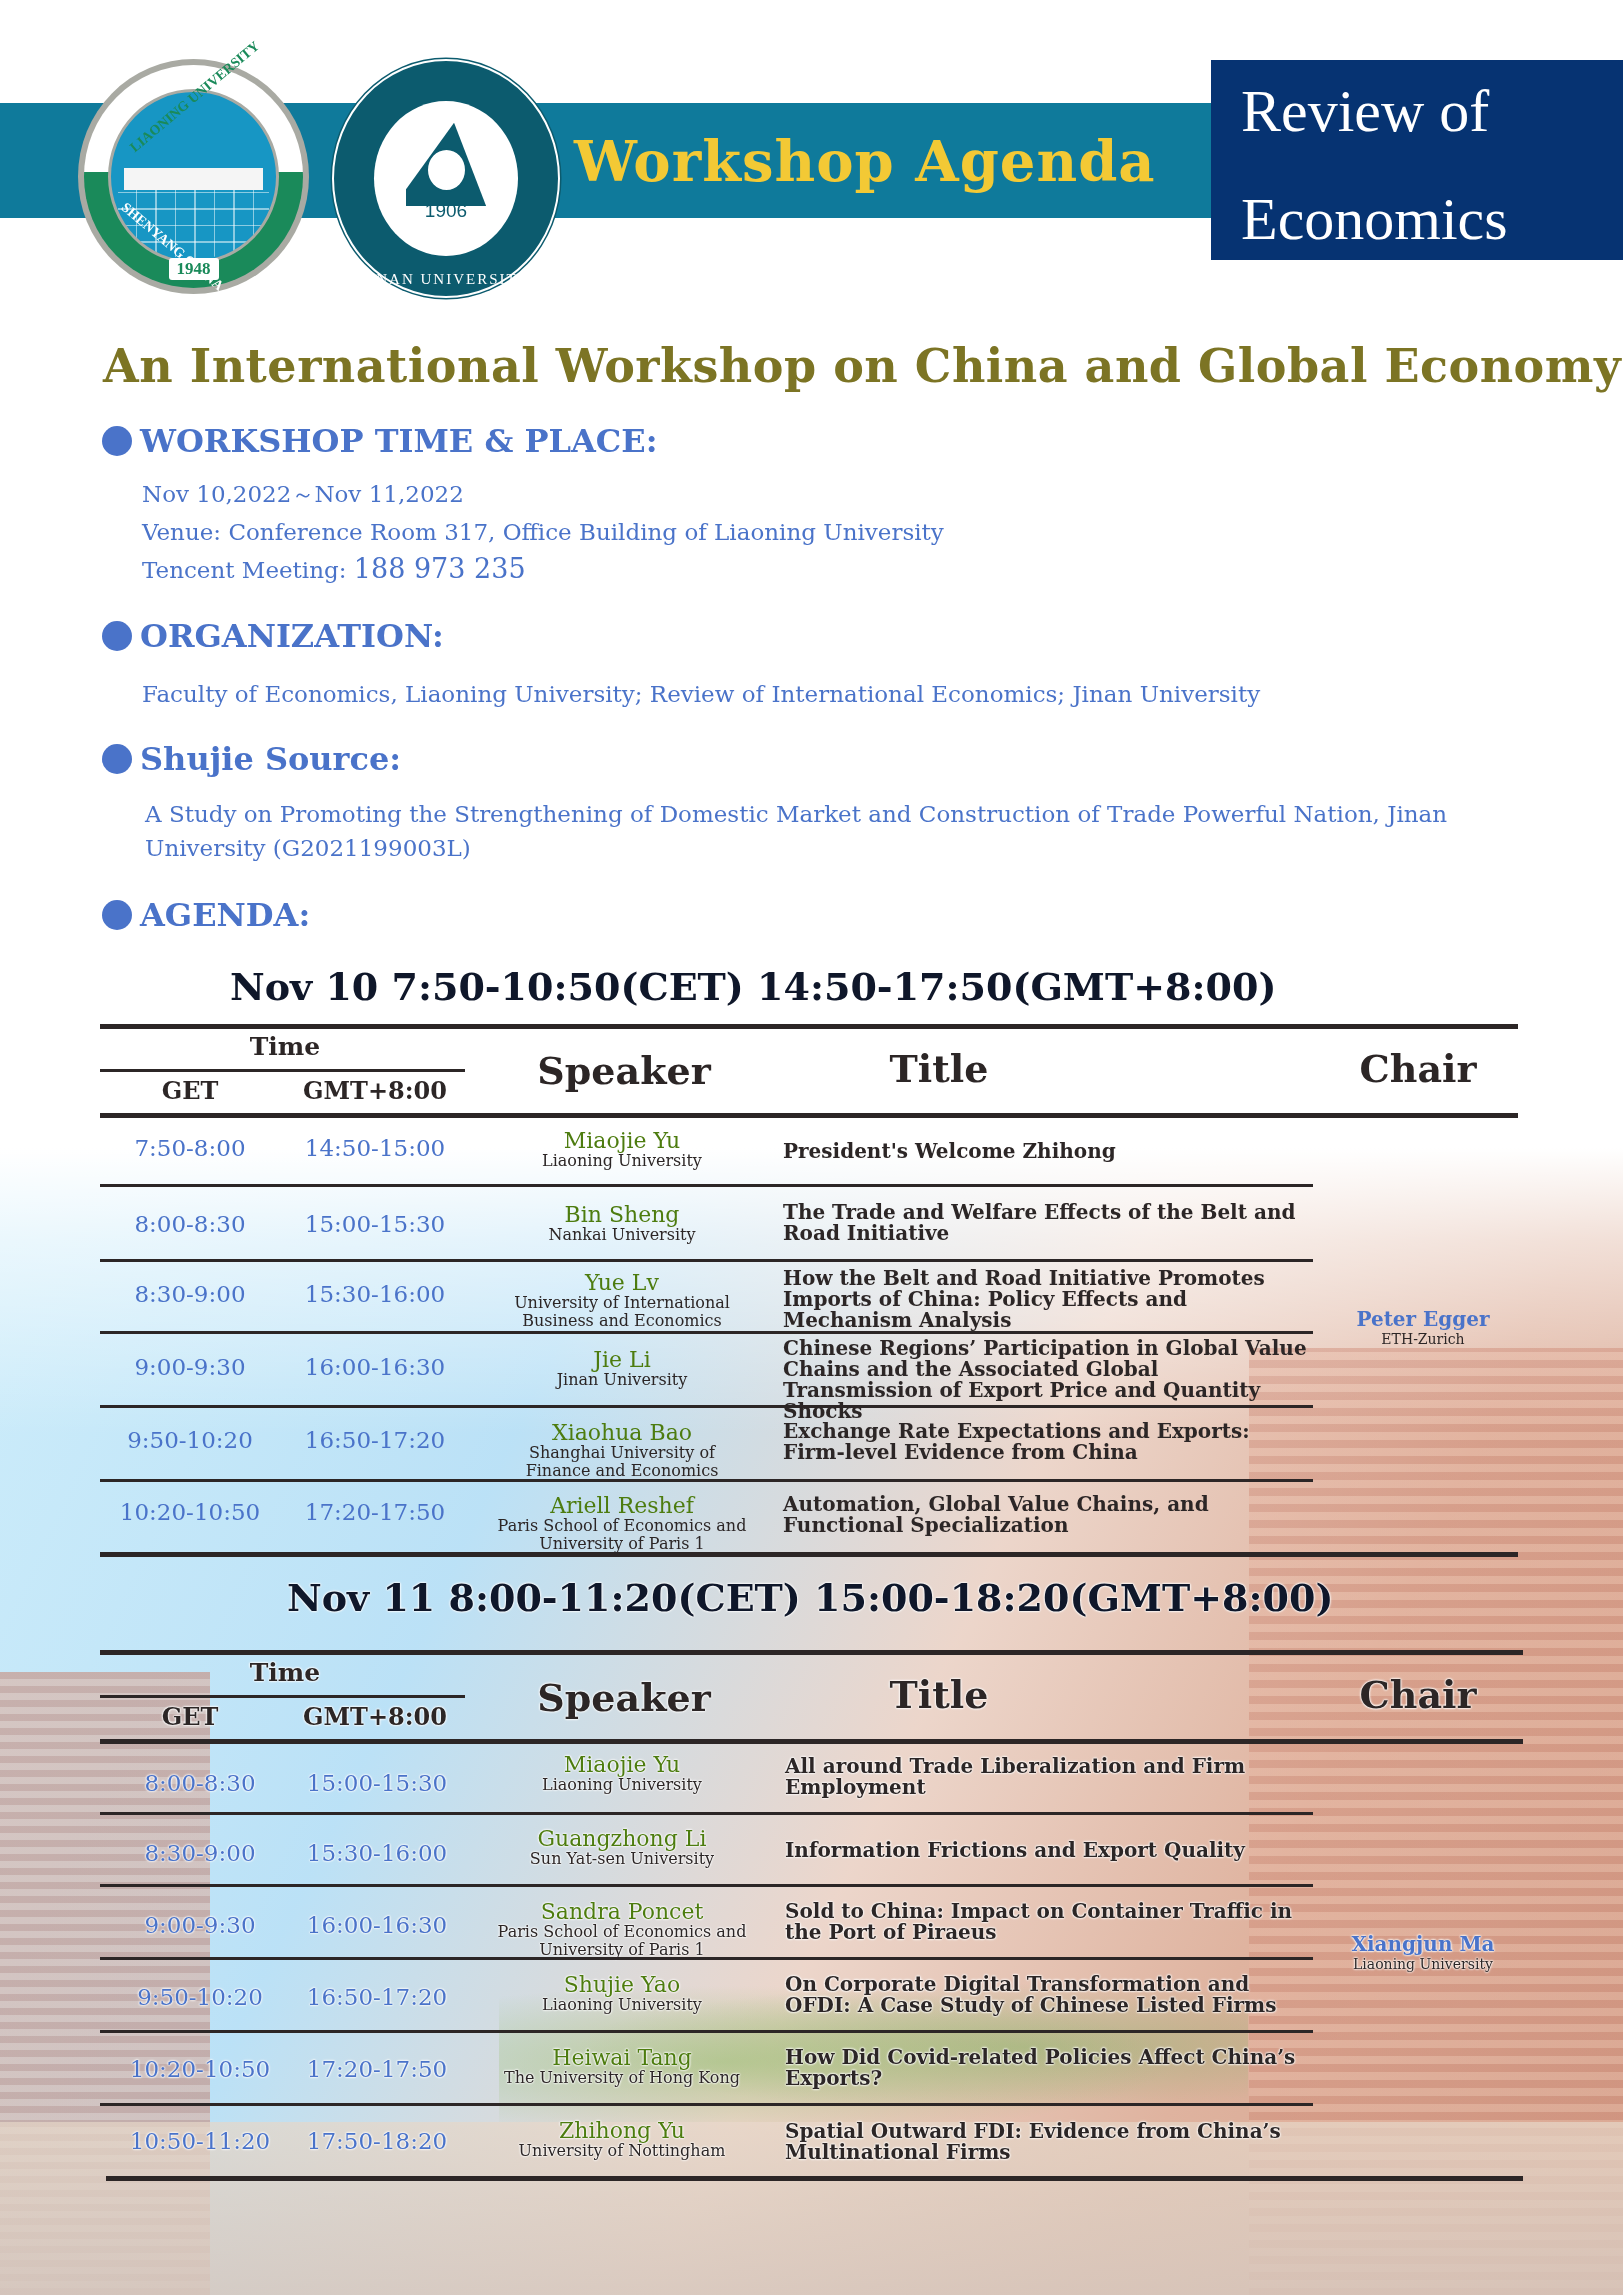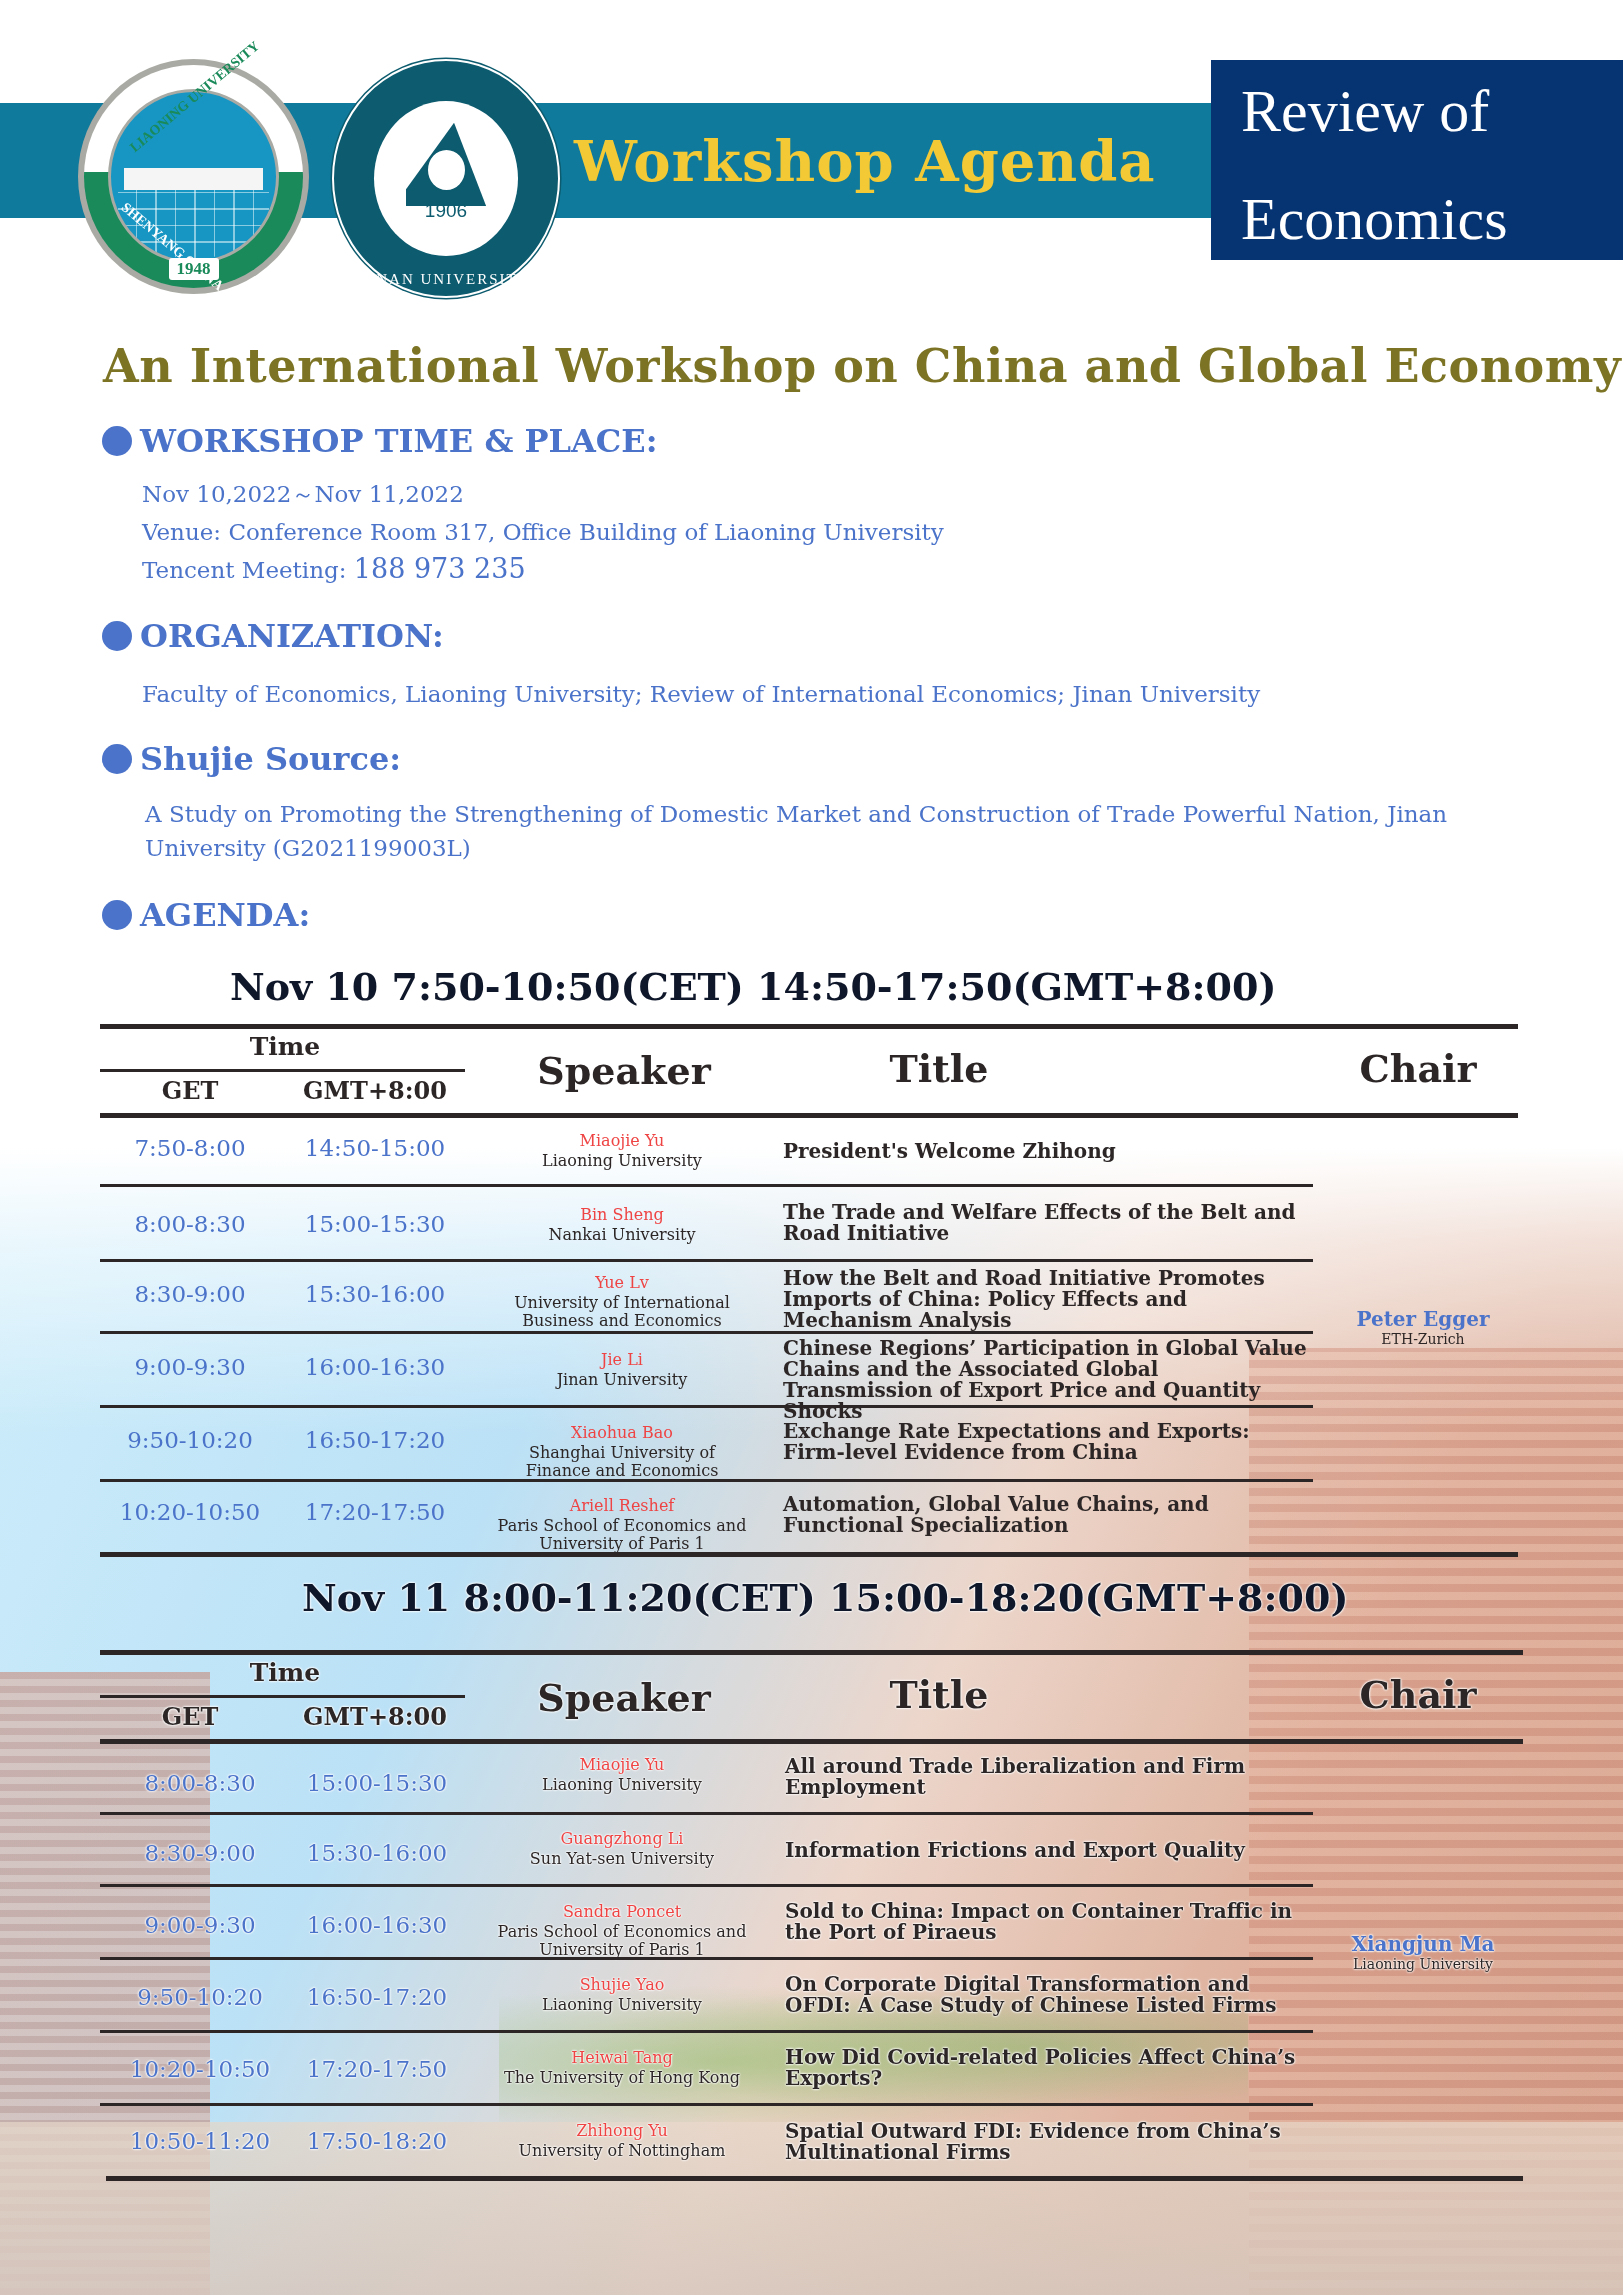--- a/index.html
+++ b/index.html
@@ -143,21 +143,21 @@
     color: #2c2626; white-space: nowrap; text-align: center;
   }
   .cell-time {
     position: absolute; font-family: "DejaVu Serif", serif; font-size: 23px;
     color: #4a73c9; white-space: nowrap; text-align: center;
   }
   .cell-speaker {
     position: absolute; width: 260px; text-align: center;
     font-family: "DejaVu Serif", serif;
   }
-  .cell-speaker .name { font-size: 16px; color: #ef4444; line-height: 23px; display: block; }
+  .cell-speaker .name { font-size: 22px; color: #4d7c0f; line-height: 23px; display: block; }
   .cell-speaker .aff { font-size: 16px; color: #2c2626; line-height: 18px; display: block; }
   .cell-title {
     position: absolute; left: 783px; width: 529px;
     font-family: "DejaVu Serif", serif; font-weight: bold; font-size: 20px;
     color: #2c2626; line-height: 21px;
   }
   .chair {
     position: absolute; width: 210px; text-align: center; font-family: "DejaVu Serif", serif;
   }
   .chair .name { font-size: 20px; color: #4a73c9; display: block; font-weight: bold; }
@@ -310,21 +310,21 @@
   </div>
   <div class="cell-title" style="top:1494px;">Automation, Global Value Chains, and Functional Specialization</div>
 </div>
 <div class="rule" style="left:100px;top:1552px;width:1418px;height:4.5px;"></div>
 
 <div class="chair" style="left:1318px;top:1307px;">
   <span class="name">Peter Egger</span>
   <span class="aff">ETH-Zurich</span>
 </div>
 
-<div class="day-title halo" style="left:302px;top:1575px;text-align:center;">Nov 11  8:00-11:20(CET)   15:00-18:20(GMT+8:00)</div>
+<div class="day-title halo" style="left:287px;top:1575px;text-align:center;">Nov 11  8:00-11:20(CET)   15:00-18:20(GMT+8:00)</div>
 <div class="rule" style="left:100px;top:1650px;width:1423px;height:4.5px;"></div>
 <div class="th halo" style="left:150px;top:1658px;width:270px;font-size:25px;">Time</div>
 <div class="rule" style="left:100px;top:1695px;width:365px;height:2.5px;"></div>
 <div class="th halo" style="left:130px;top:1702px;width:120px;font-size:24px;">GET</div>
 <div class="th halo" style="left:295px;top:1702px;width:160px;font-size:24px;">GMT+8:00</div>
 <div class="th halo" style="left:509px;top:1675px;width:230px;font-size:38px;">Speaker</div>
 <div class="th halo" style="left:829px;top:1672px;width:220px;font-size:38px;">Title</div>
 <div class="th halo" style="left:1308px;top:1672px;width:220px;font-size:38px;">Chair</div>
 <div class="rule" style="left:100px;top:1739px;width:1423px;height:4.5px;"></div>
 

